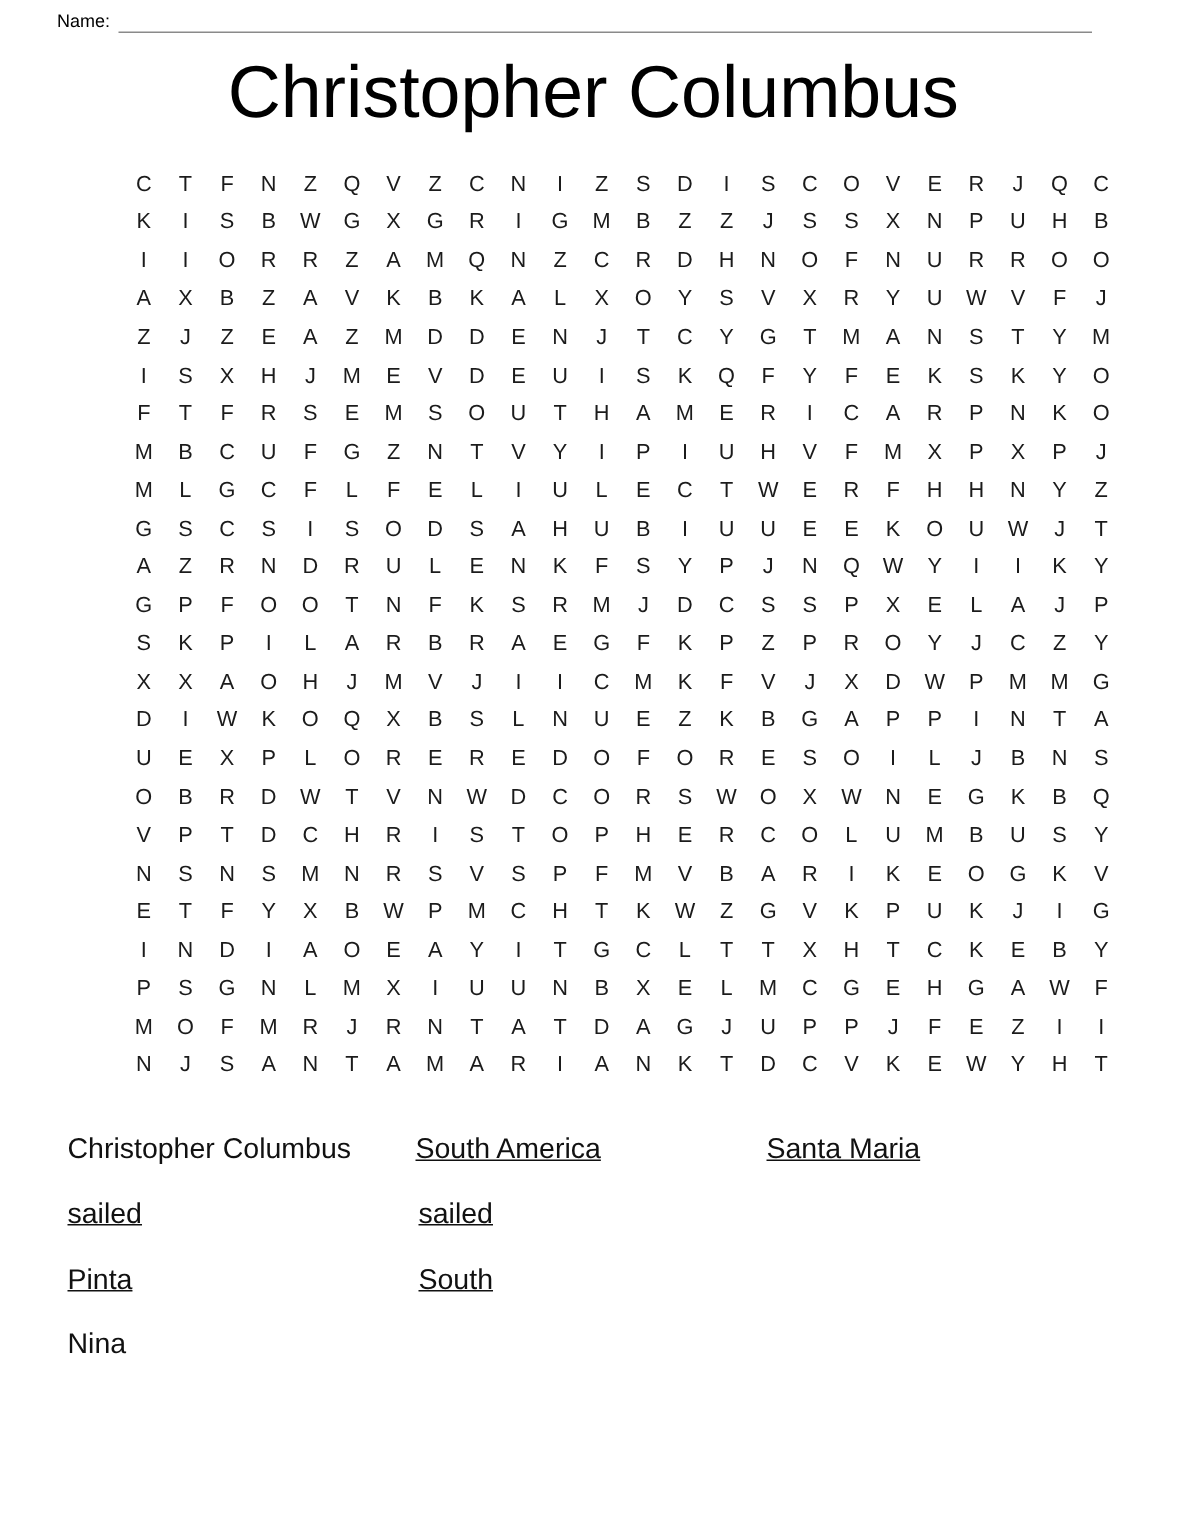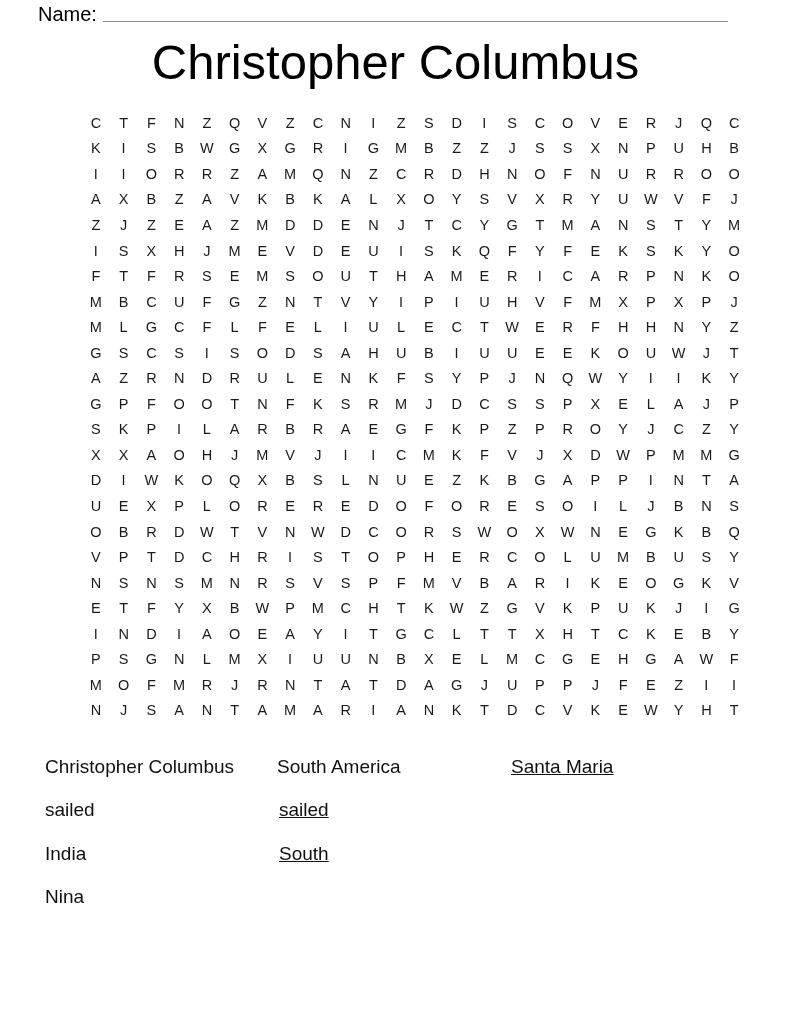--- a/index.html
+++ b/index.html
@@ -20,21 +20,21 @@
   .name-row {
     position: absolute;
     left: 38px;
     top: 0px;
     width: 690px;
     height: 26px;
     display: flex;
     align-items: flex-end;
   }
   .name-label {
-    font-size: 20px;
+    font-size: 12px;
     line-height: 20px;
     white-space: nowrap;
     padding-bottom: 2px;
   }
   .name-line {
     flex: 1 1 auto;
     height: 1px;
     background: #8a8a8a;
     margin-left: 6px;
     margin-bottom: 4px;
@@ -87,21 +87,21 @@
     height: 43.3px;
     align-items: flex-start;
   }
   .word-cell {
     font-size: 19px;
     line-height: 24px;
     white-space: nowrap;
     color: #111111;
   }
   .word-cell.c1 { flex: 0 0 232px; }
-  .word-cell.c2 { flex: 0 0 234px; }
+  .word-cell.c2 { flex: 0 0 234px; text-decoration: underline; }
   .word-cell.c3 { flex: 0 0 auto; text-decoration: underline; }
 </style>
 </head>
 <body>
 
 <div class="name-row">
   <span class="name-label">Name:</span>
   <span class="name-line"></span>
 </div>
 
@@ -738,21 +738,21 @@
     <div class="word-row">
       <span class="word-cell c1">Christopher Columbus</span>
       <span class="word-cell c2">South America</span>
       <span class="word-cell c3">Santa Maria</span>
     </div>
     <div class="word-row">
       <span class="word-cell c2">sailed</span>
       <span class="word-cell c3">sailed</span>
     </div>
     <div class="word-row">
-      <span class="word-cell c2">India</span>
+      <span class="word-cell c2">Pinta</span>
       <span class="word-cell c3">South</span>
     </div>
     <div class="word-row">
       <span class="word-cell c1">Nina</span>
       <span class="word-cell c2"></span>
       <span class="word-cell c3"></span>
     </div>
   </div>
 
 </body></html>

